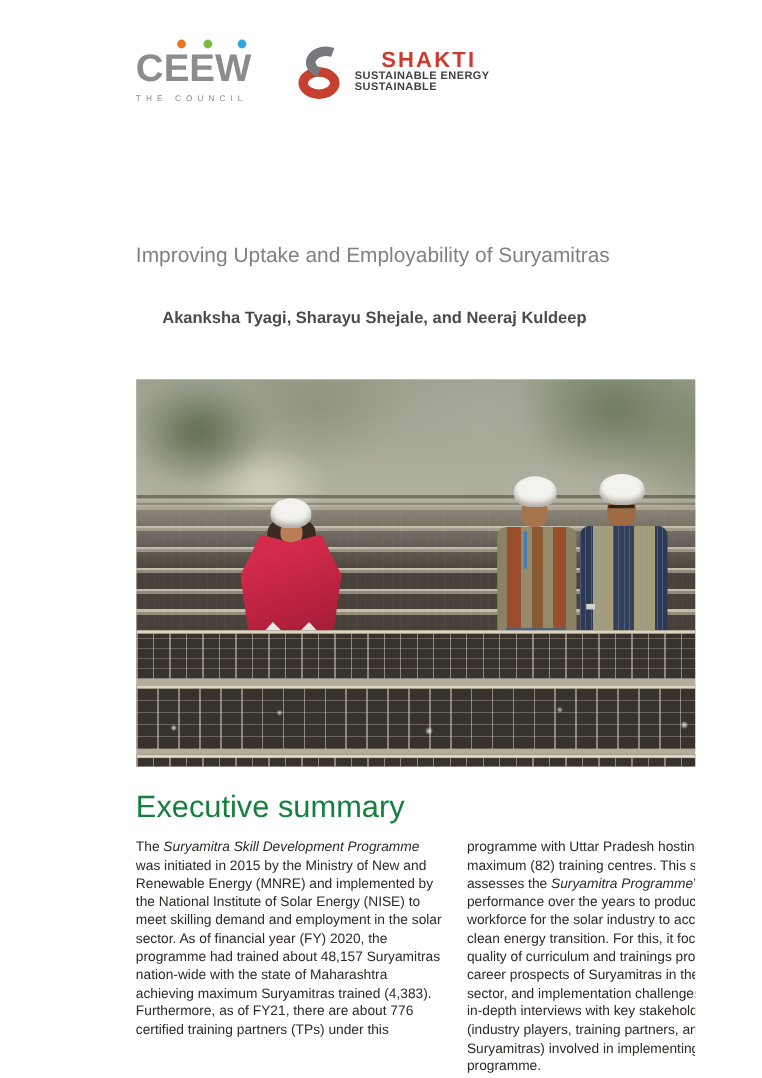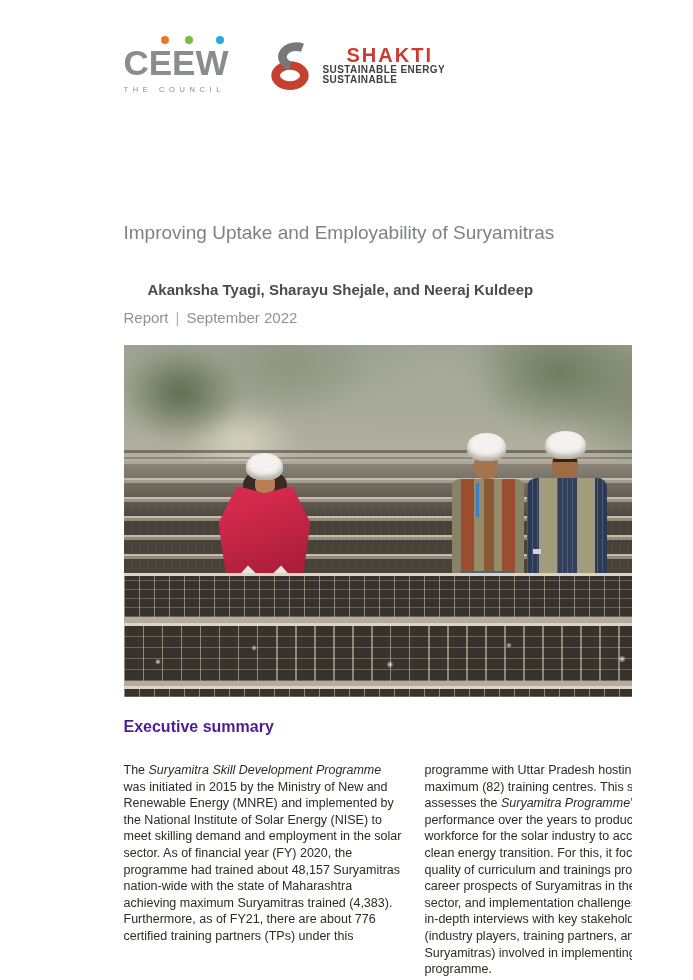--- a/index.html
+++ b/index.html
@@ -107,21 +107,21 @@
     background:
       repeating-linear-gradient(90deg, rgba(130,150,185,.35) 0 1px, transparent 1px 5px),
       linear-gradient(90deg, #2d3a55 0 15%, #a59c78 15% 38%, #33405c 38% 62%, #a59c78 62% 85%, #2d3a55 85%); }
   .p-man2 .watch { position:absolute; left:6px; top:118px; width:8px; height:5px; background:#d8d4cc; }
 
   .credit { position:absolute; left:634px; top:696px; transform:rotate(-90deg);
             transform-origin:left top; white-space:nowrap; font-size:8px;
             color:#a7a5a2; letter-spacing:0.4px; }
 
   
-  .exec-h { position:absolute; left:62px; top:718px; font-size:16px; font-weight:bold; color:#4c1d95; }
+  .exec-h { position:absolute; left:62px; top:718px; font-size:28px; font-weight:normal; color:#15803d; }
   .cols { position:absolute; left:62px; top:762px; width:568px; display:flex; gap:18px;
           font-family:Liberation Sans, sans-serif; font-size:12.5px; line-height:16.6px;
           color:#2e2a25; text-align:left; }
   .col-l { width:283px; flex:0 0 283px; }
   .col-r { width:267px; flex:0 0 267px; }
   .it { font-style:italic; }
 </style>
 </head>
 <body>
 
@@ -150,23 +150,20 @@
 
   <div class="title">
   </div>
 
   <div class="subtitle">
     <div>Improving Uptake and Employability of Suryamitras</div>
   </div>
 
   <div class="authors">Akanksha Tyagi, Sharayu Shejale, and Neeraj Kuldeep</div>
 
-  <div class="meta">
-    <span>Report</span><span class="sep">|</span><span>September 2022</span>
-  </div>
 
   <div class="photo">
     <div class="ptrees"></div>
     <div class="fence1"></div>
     <div class="fence2"></div>
     <div class="pmid"></div>
     <div class="pmid-haze"></div>
 
     <div class="person p-woman">
       <div class="hair"></div>

